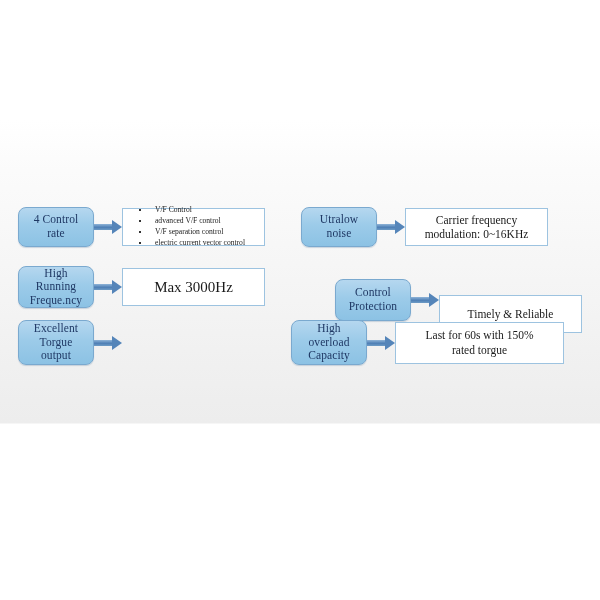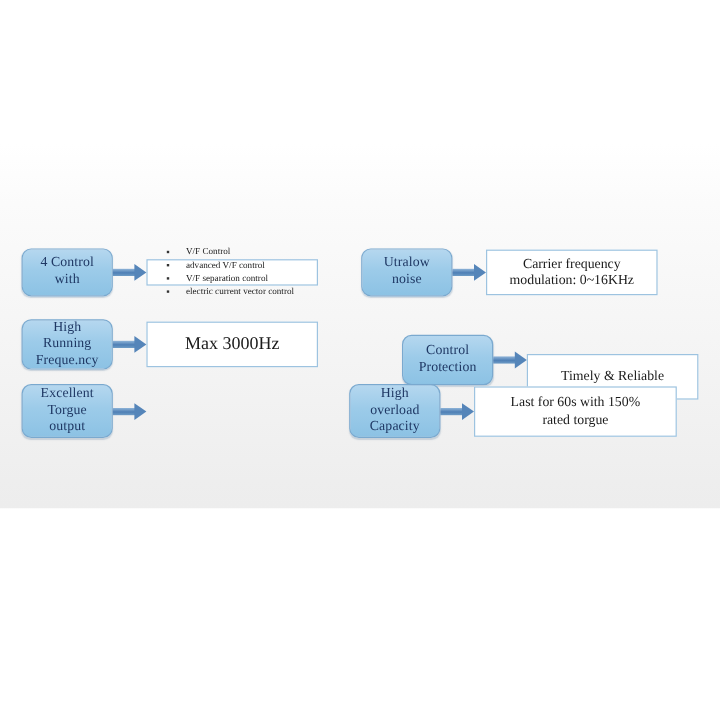--- a/index.html
+++ b/index.html
@@ -123,28 +123,28 @@
 </style>
 </head>
 <body>
 
 <div id="canvas">
 
   <div class="row" style="left:18px; top:207px;">
     <div class="blue-box" style="width:76px; height:40px;">
       <div>
         <span>4 Control</span>
-        <span>with</span>
-      </div>
-    </div>
-    <div class="arrow">
-      <div class="shaft"></div>
-      <div class="head"></div>
-    </div>
-    <div class="white-box" style="width:143px; height:22px;">
+        <span>rate</span>
+      </div>
+    </div>
+    <div class="arrow">
+      <div class="shaft"></div>
+      <div class="head"></div>
+    </div>
+    <div class="white-box" style="width:143px; height:38px;">
       <ul class="bullets">
         <li>V/F Control</li>
         <li>advanced V/F control</li>
         <li>V/F separation control</li>
         <li>electric current vector control</li>
       </ul>
     </div>
   </div>
 
   <div class="row" style="left:18px; top:266px;">

